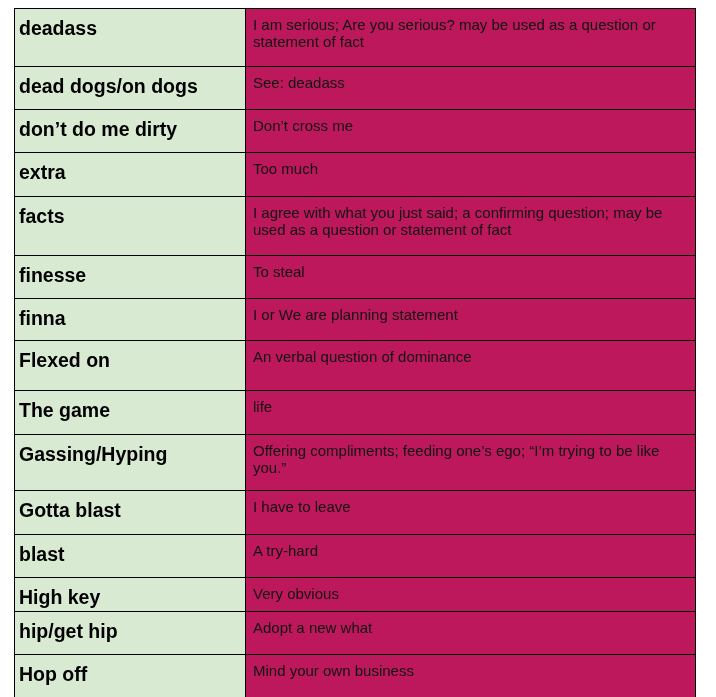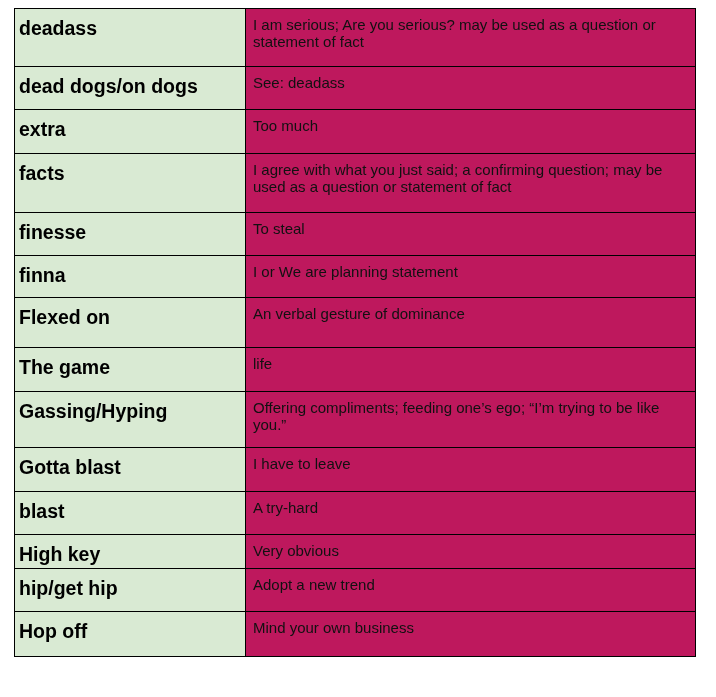--- a/index.html
+++ b/index.html
@@ -43,39 +43,43 @@
 <table class="tbl">
   <tbody>
     <tr style="height:58px">
       <td class="term">deadass</td>
       <td class="def">I am serious; Are you serious? may be used as a question or statement of fact</td>
     </tr>
     <tr style="height:43px">
       <td class="term">dead dogs/on dogs</td>
       <td class="def">See: deadass</td>
     </tr>
+    <tr style="height:43px">
+      <td class="term">don’t do me dirty</td>
+      <td class="def">Don’t cross me</td>
+    </tr>
     <tr style="height:44px">
       <td class="term">extra</td>
       <td class="def">Too much</td>
     </tr>
     <tr style="height:59px">
       <td class="term">facts</td>
       <td class="def">I agree with what you just said; a confirming question; may be used as a question or statement of fact</td>
     </tr>
     <tr style="height:43px">
       <td class="term">finesse</td>
       <td class="def">To steal</td>
     </tr>
     <tr style="height:42px">
       <td class="term">finna</td>
       <td class="def">I or We are planning statement</td>
     </tr>
     <tr style="height:50px">
       <td class="term">Flexed on</td>
-      <td class="def">An verbal gesture of dominance</td>
+      <td class="def">An verbal question of dominance</td>
     </tr>
     <tr style="height:44px">
       <td class="term">The game</td>
       <td class="def">life</td>
     </tr>
     <tr style="height:56px">
       <td class="term">Gassing/Hyping</td>
       <td class="def">Offering compliments; feeding one’s ego; “I’m trying to be like you.”</td>
     </tr>
     <tr style="height:44px">
@@ -85,20 +89,20 @@
     <tr style="height:43px">
       <td class="term">blast</td>
       <td class="def">A try-hard</td>
     </tr>
     <tr style="height:34px">
       <td class="term">High key</td>
       <td class="def">Very obvious</td>
     </tr>
     <tr style="height:43px">
       <td class="term">hip/get hip</td>
-      <td class="def">Adopt a new trend</td>
+      <td class="def">Adopt a new what</td>
     </tr>
     <tr style="height:45px">
       <td class="term">Hop off</td>
       <td class="def">Mind your own business</td>
     </tr>
   </tbody>
 </table>
 
 </body></html>

